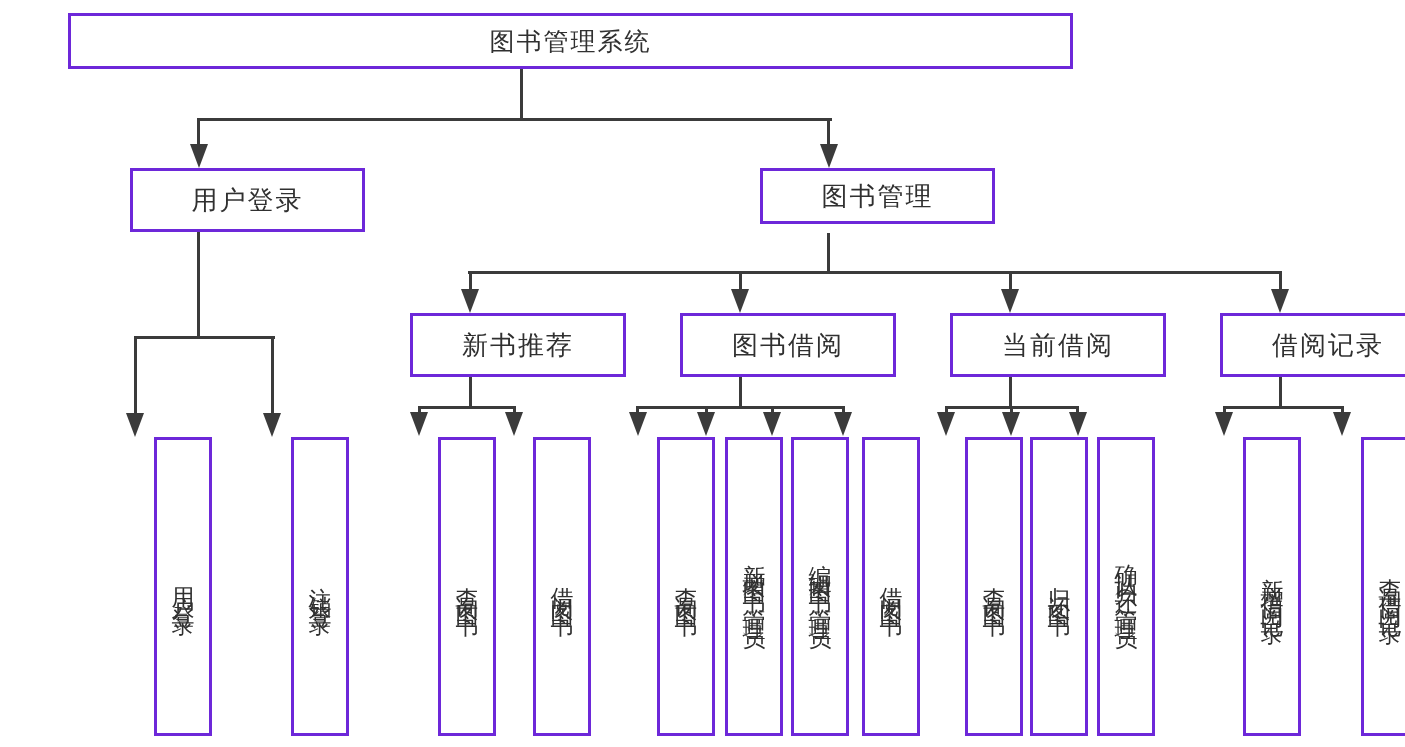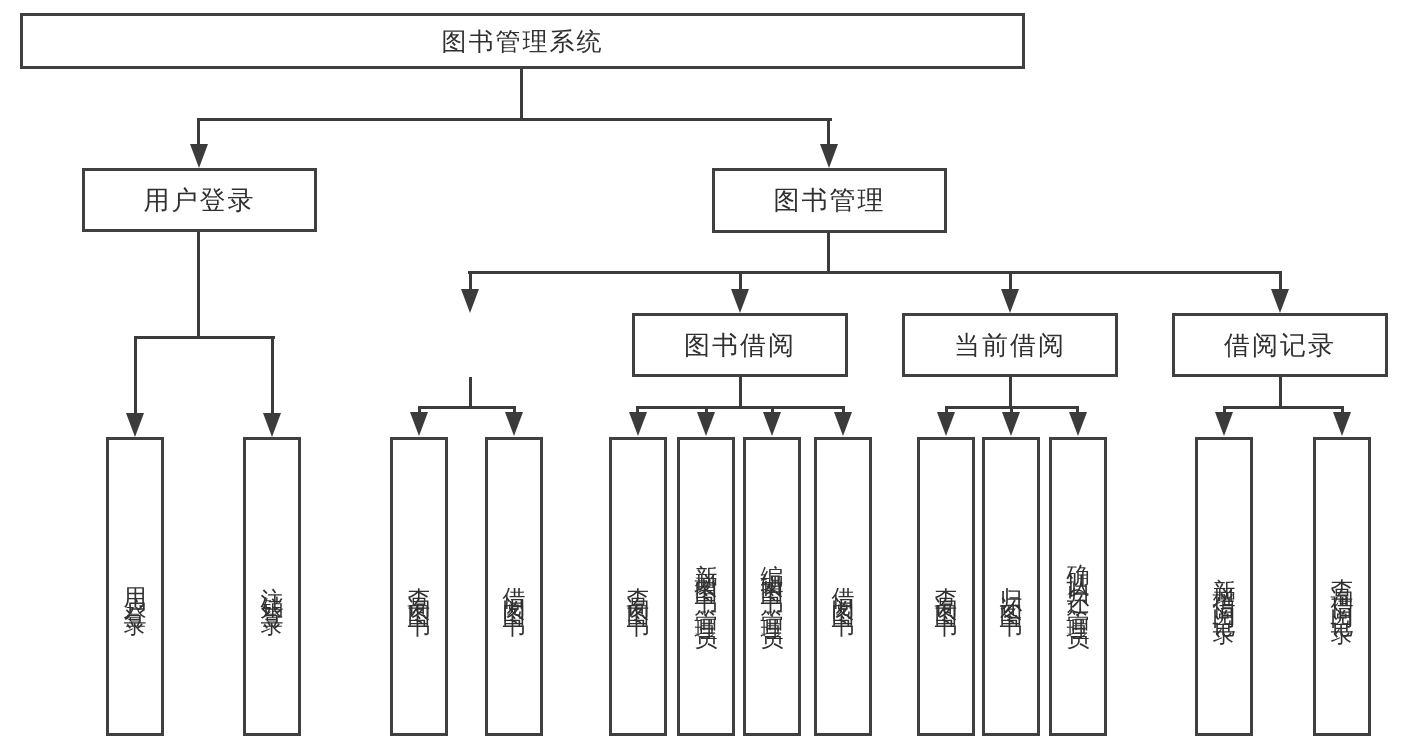--- a/index.html
+++ b/index.html
@@ -7,26 +7,27 @@
     position:relative;
     width:1405px;height:747px;
     background:#ffffff;
     font-family:"DejaVu Sans","Liberation Sans",sans-serif;
     color:#303030;
     overflow:hidden;
   }
   .box{
     position:absolute;
     background:#ffffff;
-    border:3px solid #404040;
+    border:3px solid #6d28d9;
     box-sizing:border-box;
     display:flex;align-items:center;justify-content:center;
     font-size:26px;
     letter-spacing:2px;
     white-space:nowrap;
+    margin-left:48px;
   }
   .lvl1{font-size:25px;}
   .vtext{
     writing-mode:vertical-rl;
     text-orientation:mixed;
     font-size:23px;
     letter-spacing:9px;
     line-height:1;
     white-space:nowrap;
   }
@@ -53,40 +54,41 @@
   <div class="box lvl1" style="left:20px;top:13px;width:1005px;height:56px;">图书管理系统</div>
 
   <div class="vline" style="left:520px;top:69px;height:52px;"></div>
   <div class="hline" style="left:197px;top:118px;width:635px;"></div>
   <div class="vline" style="left:197px;top:118px;height:30px;"></div>
   <div class="vline" style="left:827px;top:118px;height:30px;"></div>
   <div class="arr" style="left:190px;top:144px;"></div>
   <div class="arr" style="left:820px;top:144px;"></div>
 
   <div class="box" style="left:82px;top:168px;width:235px;height:64px;">用户登录</div>
-  <div class="box" style="left:712px;top:168px;width:235px;height:65px;">图书管理</div>
+  <div class="box" style="left:712px;top:168px;width:235px;height:56px;">图书管理</div>
 
   <div class="vline" style="left:197px;top:232px;height:107px;"></div>
   <div class="hline" style="left:134px;top:336px;width:141px;"></div>
   <div class="vline" style="left:134px;top:336px;height:80px;"></div>
   <div class="vline" style="left:271px;top:336px;height:80px;"></div>
   <div class="arr" style="left:126px;top:413px;"></div>
   <div class="arr" style="left:263px;top:413px;"></div>
 
   <div class="vline" style="left:827px;top:233px;height:41px;"></div>
   <div class="hline" style="left:468px;top:271px;width:814px;"></div>
   <div class="vline" style="left:469px;top:271px;height:21px;"></div>
   <div class="vline" style="left:739px;top:271px;height:21px;"></div>
   <div class="vline" style="left:1009px;top:271px;height:21px;"></div>
   <div class="vline" style="left:1279px;top:271px;height:21px;"></div>
   <div class="arr" style="left:461px;top:289px;"></div>
   <div class="arr" style="left:731px;top:289px;"></div>
   <div class="arr" style="left:1001px;top:289px;"></div>
   <div class="arr" style="left:1271px;top:289px;"></div>
 
+  <div class="box" style="left:362px;top:313px;width:216px;height:64px;">新书推荐</div>
   <div class="box" style="left:632px;top:313px;width:216px;height:64px;">图书借阅</div>
   <div class="box" style="left:902px;top:313px;width:216px;height:64px;">当前借阅</div>
   <div class="box" style="left:1172px;top:313px;width:216px;height:64px;">借阅记录</div>
 
   <div class="vline" style="left:469px;top:377px;height:32px;"></div>
   <div class="hline" style="left:418px;top:406px;width:98px;"></div>
   <div class="vline" style="left:418px;top:406px;height:9px;"></div>
   <div class="vline" style="left:513px;top:406px;height:9px;"></div>
   <div class="arr" style="left:410px;top:412px;"></div>
   <div class="arr" style="left:505px;top:412px;"></div>

